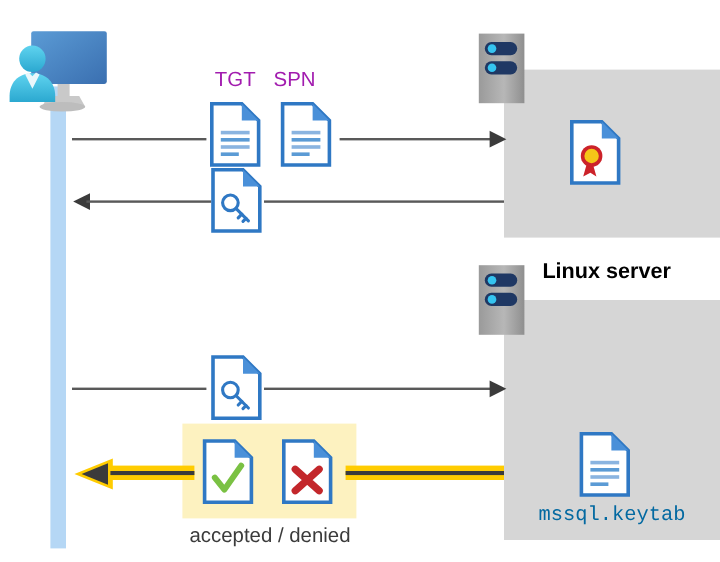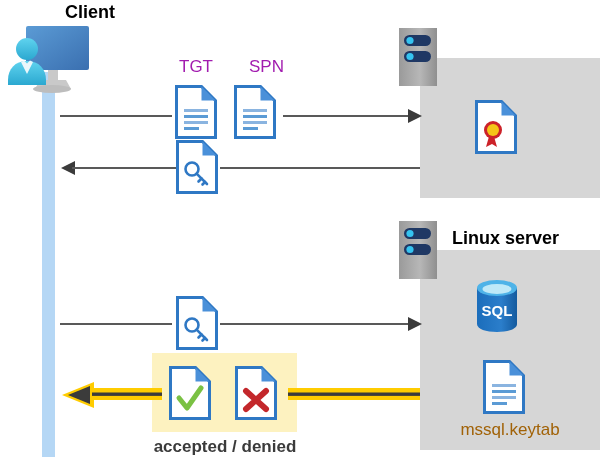--- a/index.html
+++ b/index.html
@@ -11,48 +11,47 @@
 
   
   .gray-panel{background:#d6d6d6;}
   #dc-panel{left:420px;top:58px;width:180px;height:140px;}
   #linux-panel{left:420px;top:250px;width:180px;height:200px;}
 
   
   .title{font-weight:bold;color:#000000;font-size:18px;line-height:21px;}
   #client-title{left:30px;top:2px;width:120px;text-align:center;}
   #dc-title{left:446px;top:4px;width:154px;text-align:left;}
-  #linux-title{left:452px;top:228px;width:148px;text-align:left;}
+  #linux-title{left:452px;top:216px;width:148px;text-align:left;}
 
   
   #lifeline{left:42px;top:72px;width:13px;height:385px;background:#b5d7f5;}
 
   
   .hline{background:#595959;height:2px;}
 
   
   .doc-label{font-size:17px;color:#a21caf;line-height:20px;}
   .caption{font-size:17px;color:#3b3b3b;line-height:20px;}
-  .filename{font-size:17px;color:#a16207;line-height:20px;text-align:center;}
+  .filename{font-size:17px;color:#0369a1;line-height:20px;text-align:center;font-family:Liberation Mono, monospace;}
 
   #highlight-box{left:152px;top:353px;width:145px;height:79px;background:#fdf2c0;}
 
   svg{display:block;overflow:visible;}
 </style>
 </head>
 <body>
 
 <div id="stage">
 
   <div class="abs gray-panel" id="dc-panel"></div>
   <div class="abs gray-panel" id="linux-panel"></div>
 
   <div class="abs" id="lifeline"></div>
 
-  <div class="abs title" id="client-title">Client</div>
 
   <div class="abs title" id="dc-title">
   </div>
 
   <div class="abs title" id="linux-title">Linux server</div>
 
   <div class="abs" style="left:4px;top:22px;width:92px;height:72px;">
     <svg width="92" height="72" viewBox="0 0 92 72">
       <defs>
         <linearGradient id="monGrad" x1="0" y1="0" x2="1" y2="1">
@@ -107,21 +106,21 @@
 
   <div class="abs hline" style="left:60px;top:115px;width:112px;"></div>
   <div class="abs hline" style="left:283px;top:115px;width:128px;"></div>
   <div class="abs" style="left:408px;top:107px;width:16px;height:18px;">
     <svg width="16" height="18" viewBox="0 0 16 18">
         <path d="M0 2 L14 9 L0 16 Z" fill="#3b3b3b"></path>
       </svg>
   </div>
 
   <div class="abs doc-label" style="left:170px;top:57px;width:52px;text-align:center;">TGT</div>
-  <div class="abs doc-label" style="left:228px;top:57px;width:56px;text-align:right;">SPN</div>
+  <div class="abs doc-label" style="left:228px;top:57px;width:56px;text-align:left;">SPN</div>
 
   <div class="abs" style="left:175px;top:85px;width:42px;height:54px;">
     <svg width="42" height="54" viewBox="0 0 42 54">
       <path d="M1.5 1.5 h25 l14 14 v37 h-39 z" fill="#ffffff" stroke="#2f78c4" stroke-width="3"></path>
       <path d="M26.5 1.5 l14 14 h-14 z" fill="#4a90d9"></path>
       <rect x="9" y="24" width="24" height="3" fill="#8ab4e0"></rect>
       <rect x="9" y="30" width="24" height="3" fill="#5b9bd5"></rect>
       <rect x="9" y="36" width="24" height="3" fill="#8ab4e0"></rect>
       <rect x="9" y="42" width="15" height="3" fill="#5b9bd5"></rect>
     </svg>
@@ -162,35 +161,20 @@
   <div class="abs" style="left:475px;top:100px;width:42px;height:54px;">
     <svg width="42" height="54" viewBox="0 0 42 54">
       <path d="M1.5 1.5 h25 l14 14 v37 h-39 z" fill="#ffffff" stroke="#2f78c4" stroke-width="3"></path>
       <path d="M26.5 1.5 l14 14 h-14 z" fill="#4a90d9"></path>
       <path d="M15 33 l-4 14 l6 -3 l5 3 l-4 -14 z" fill="#cc2229"></path>
       <circle cx="18" cy="30" r="9" fill="#cc2229"></circle>
       <circle cx="18" cy="30" r="6" fill="#f5c518"></circle>
     </svg>
   </div>
 
-  <div class="abs" style="left:474px;top:278px;width:46px;height:56px;">
-    <svg width="46" height="56" viewBox="0 0 46 56">
-      <defs>
-        <linearGradient id="dbGrad" x1="0" y1="0" x2="1" y2="0">
-          <stop offset="0%" stop-color="#1b6dbb"></stop>
-          <stop offset="60%" stop-color="#2b7ecb"></stop>
-          <stop offset="100%" stop-color="#145a9e"></stop>
-        </linearGradient>
-      </defs>
-      <path d="M3 10 v36 c0 5 9 8 20 8 s20 -3 20 -8 v-36 z" fill="url(#dbGrad)"></path>
-      <ellipse cx="23" cy="10" rx="20" ry="8" fill="#4fb3e8"></ellipse>
-      <ellipse cx="23" cy="11" rx="14.5" ry="5" fill="#bfe9f8"></ellipse>
-      <text x="23" y="38" font-family="'Liberation Sans',sans-serif" font-size="15" font-weight="bold" fill="#ffffff" text-anchor="middle">SQL</text>
-    </svg>
-  </div>
 
   <div class="abs hline" style="left:60px;top:323px;width:112px;"></div>
   <div class="abs hline" style="left:220px;top:323px;width:191px;"></div>
   <div class="abs" style="left:408px;top:315px;width:16px;height:18px;">
     <svg width="16" height="18" viewBox="0 0 16 18">
         <path d="M0 2 L14 9 L0 16 Z" fill="#3b3b3b"></path>
       </svg>
   </div>
 
   <div class="abs" style="left:176px;top:296px;width:42px;height:54px;">
@@ -236,21 +220,21 @@
   </div>
 
   <div class="abs" style="left:235px;top:366px;width:42px;height:54px;">
     <svg width="42" height="54" viewBox="0 0 42 54">
       <path d="M1.5 1.5 h25 l14 14 v37 h-39 z" fill="#ffffff" stroke="#2f78c4" stroke-width="3"></path>
       <path d="M26.5 1.5 l14 14 h-14 z" fill="#4a90d9"></path>
       <path d="M11 25 L31 43 M31 25 L11 43" fill="none" stroke="#c3272b" stroke-width="6" stroke-linecap="round"></path>
     </svg>
   </div>
 
-  <div class="abs caption" style="left:120px;top:437px;width:210px;text-align:center;font-weight:bold;">accepted / denied</div>
+  <div class="abs caption" style="left:120px;top:437px;width:210px;text-align:center;">accepted / denied</div>
 
   <div class="abs" style="left:483px;top:360px;width:42px;height:54px;">
     <svg width="42" height="54" viewBox="0 0 42 54">
       <path d="M1.5 1.5 h25 l14 14 v37 h-39 z" fill="#ffffff" stroke="#2f78c4" stroke-width="3"></path>
       <path d="M26.5 1.5 l14 14 h-14 z" fill="#4a90d9"></path>
       <rect x="9" y="24" width="24" height="3" fill="#8ab4e0"></rect>
       <rect x="9" y="30" width="24" height="3" fill="#5b9bd5"></rect>
       <rect x="9" y="36" width="24" height="3" fill="#8ab4e0"></rect>
       <rect x="9" y="42" width="15" height="3" fill="#5b9bd5"></rect>
     </svg>

